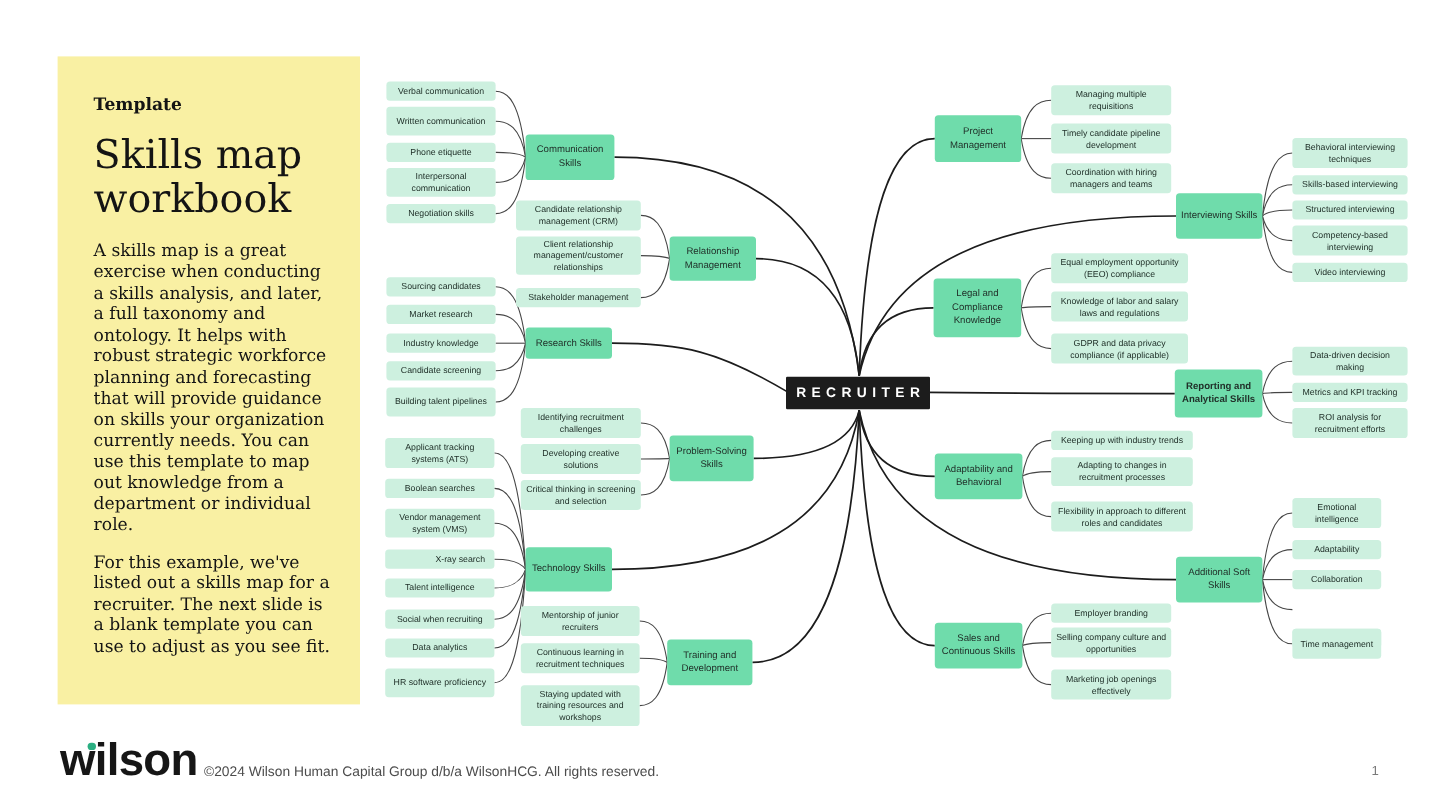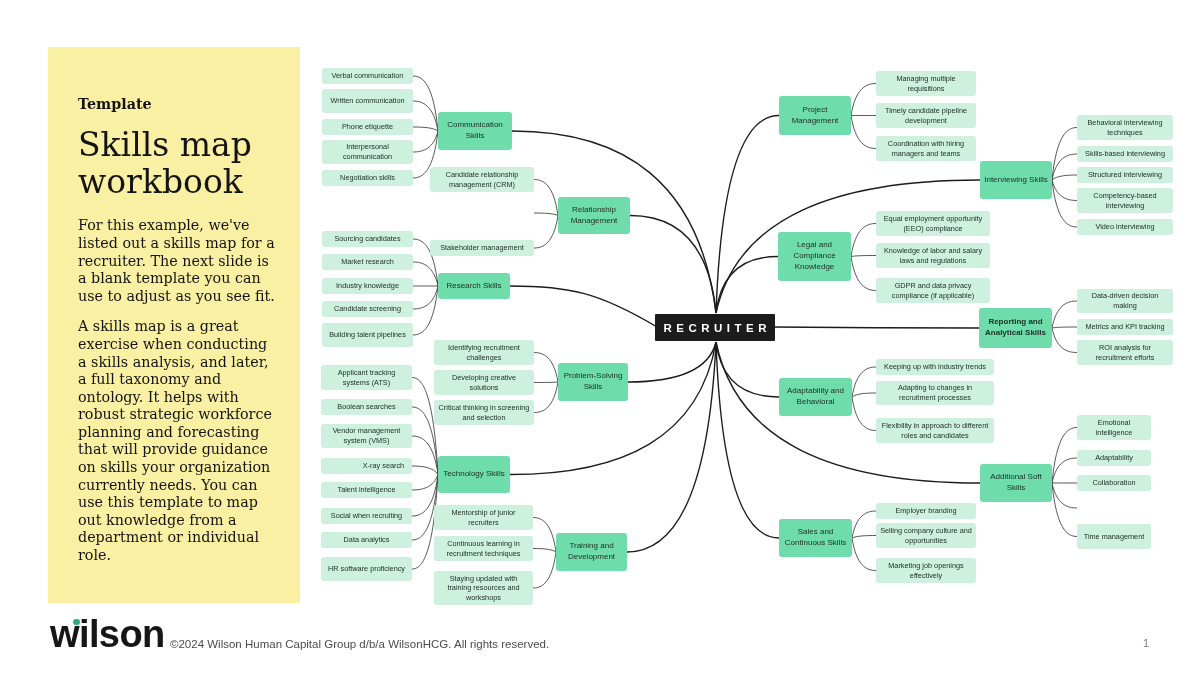--- a/index.html
+++ b/index.html
@@ -2,21 +2,21 @@
 <html style="--panel-bg: #F9F0A3; --branch-bg: #6FDCAB; --leaf-bg: #CDF0DF; --center-bg: #1C1C1C; --dot: #2BAF82; --line-trunk: #1C1C1C; --line-leaf: #454545;"><head>
 <meta charset="utf-8">
 <style>
   html,body{margin:0;padding:0;background:#e8e8e8;}
   .slide{position:relative;width:1200px;height:675px;background:#ffffff;overflow:hidden;
          font-family:"Liberation Sans",sans-serif;}
 
   
   .panel{position:absolute;left:48px;top:47px;width:252px;min-height:452px;
          background:var(--panel-bg,#F9F0A3);box-sizing:border-box;
-         padding:49px 24px 26px 30px;}
+         padding:33px 24px 26px 30px;}
   .kicker{font-size:13px;font-weight:bold;color:#121212;margin:0 0 9px;}
   .title{font-family:"DejaVu Serif",serif;font-weight:normal;font-size:33px;line-height:1.12;
          color:#141414;margin:0 0 17px;}
   .panel p{font-family:"DejaVu Serif",serif;font-size:14.3px;line-height:1.23;color:#141414;
          margin:0 0 13px;}
 
   
   #map{position:absolute;left:0;top:0;width:1200px;height:675px;}
   #links{position:absolute;left:0;top:0;}
   path.trunk{fill:none;stroke:var(--line-trunk,#1c1c1c);stroke-width:1.4;}
@@ -39,22 +39,22 @@
   .pagenum{position:absolute;left:1143px;top:637px;font-size:11px;color:#7a7a7a;}
 </style>
 </head>
 <body>
 
 <div class="slide">
 
   <div class="panel">
     <p class="kicker">Template</p>
     <h1 class="title">Skills map workbook</h1>
+    <p>A skills map is a great exercise when conducting a skills analysis, and later, a full taxonomy and ontology. It helps with robust strategic workforce planning and forecasting that will provide guidance on skills your organization currently needs. You can use this template to map out knowledge from a department or individual role.</p>
     <p>For this example, we've listed out a skills map for a recruiter. The next slide is a blank template you can use to adjust as you see fit.</p>
-    <p>A skills map is a great exercise when conducting a skills analysis, and later, a full taxonomy and ontology. It helps with robust strategic workforce planning and forecasting that will provide guidance on skills your organization currently needs. You can use this template to map out knowledge from a department or individual role.</p>
   </div>
 
   <div id="map">
     <svg id="links" width="1200" height="675">
         <path d="M716 313C699.68 181.96 624.2 131 512 131" class="trunk"></path>
         <path d="M438 131C433.5 84.25 423 76 413 76" class="twig"></path>
         <path d="M438 131C433.5 105.5 423 101 413 101" class="twig"></path>
         <path d="M438 131C433.5 127.6 423 127 413 127" class="twig"></path>
         <path d="M438 131C433.5 148.85 423 152 413 152" class="twig"></path>
         <path d="M438 131C433.5 170.95 423 178 413 178" class="twig"></path>
@@ -121,20 +121,21 @@
     <div class="center-node">RECRUITER</div>
 
   <div class="box branch" style="left: 438px; top: 112px; width: 74px; height: 38px;">Communication Skills</div>
       <div class="box leaf" style="left: 322px; top: 68px; width: 91px; height: 16px;">Verbal communication</div>
       <div class="box leaf" style="left: 322px; top: 89px; width: 91px; height: 24px;">Written communication</div>
       <div class="box leaf" style="left: 322px; top: 119px; width: 91px; height: 16px;">Phone etiquette</div>
       <div class="box leaf" style="left: 322px; top: 140px; width: 91px; height: 24px;">Interpersonal communication</div>
       <div class="box leaf" style="left: 322px; top: 170px; width: 91px; height: 16px;">Negotiation skills</div>
       <div class="box branch" style="left: 558px; top: 197px; width: 72px; height: 37px;">Relationship Management</div>
       <div class="box leaf" style="left: 430px; top: 167px; width: 104px; height: 25px;">Candidate relationship management (CRM)</div>
+      <div class="box leaf" style="left: 430px; top: 197px; width: 104px; height: 32px;">Client relationship management/customer relationships</div>
       <div class="box leaf" style="left: 430px; top: 240px; width: 104px; height: 16px;">Stakeholder management</div>
       <div class="box branch" style="left: 438px; top: 273px; width: 72px; height: 26px;">Research Skills</div>
       <div class="box leaf" style="left: 322px; top: 231px; width: 91px; height: 16px;">Sourcing candidates</div>
       <div class="box leaf" style="left: 322px; top: 254px; width: 91px; height: 16px;">Market research</div>
       <div class="box leaf" style="left: 322px; top: 278px; width: 91px; height: 16px;">Industry knowledge</div>
       <div class="box leaf" style="left: 322px; top: 301px; width: 91px; height: 16px;">Candidate screening</div>
       <div class="box leaf" style="left: 322px; top: 323px; width: 91px; height: 24px;">Building talent pipelines</div>
       <div class="box branch" style="left: 558px; top: 363px; width: 70px; height: 38px;">Problem-Solving Skills</div>
       <div class="box leaf" style="left: 434px; top: 340px; width: 100px; height: 25px; text-align: center;">Identifying recruitment challenges</div>
       <div class="box leaf" style="left: 434px; top: 370px; width: 100px; height: 25px;">Developing creative solutions</div>

